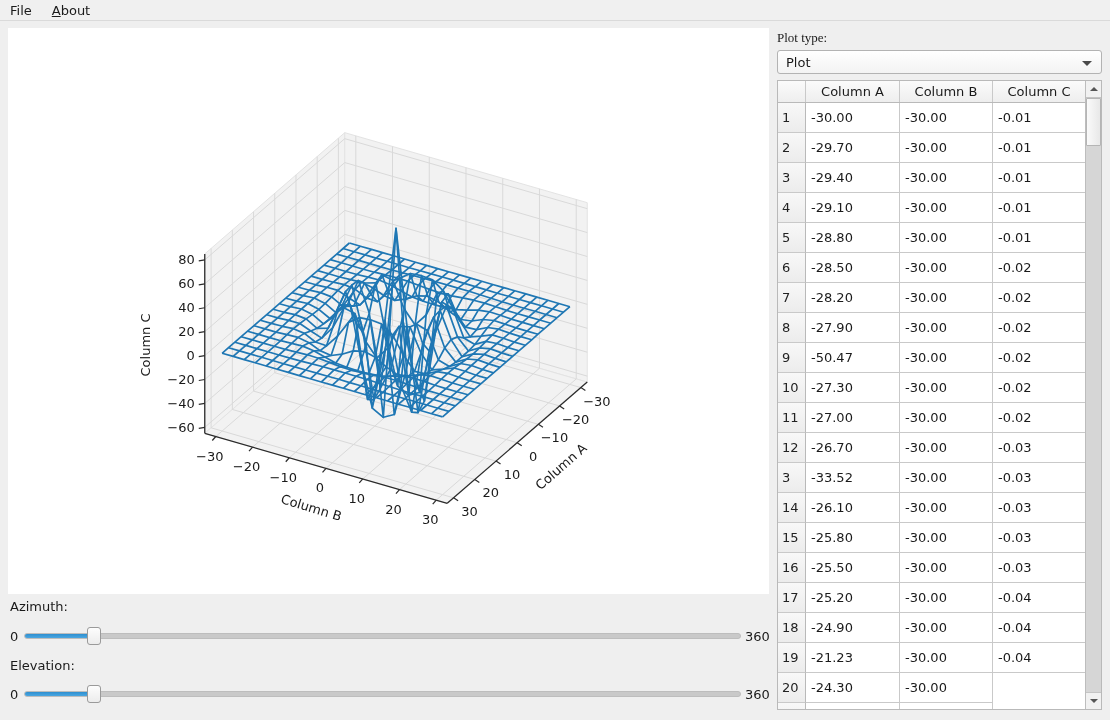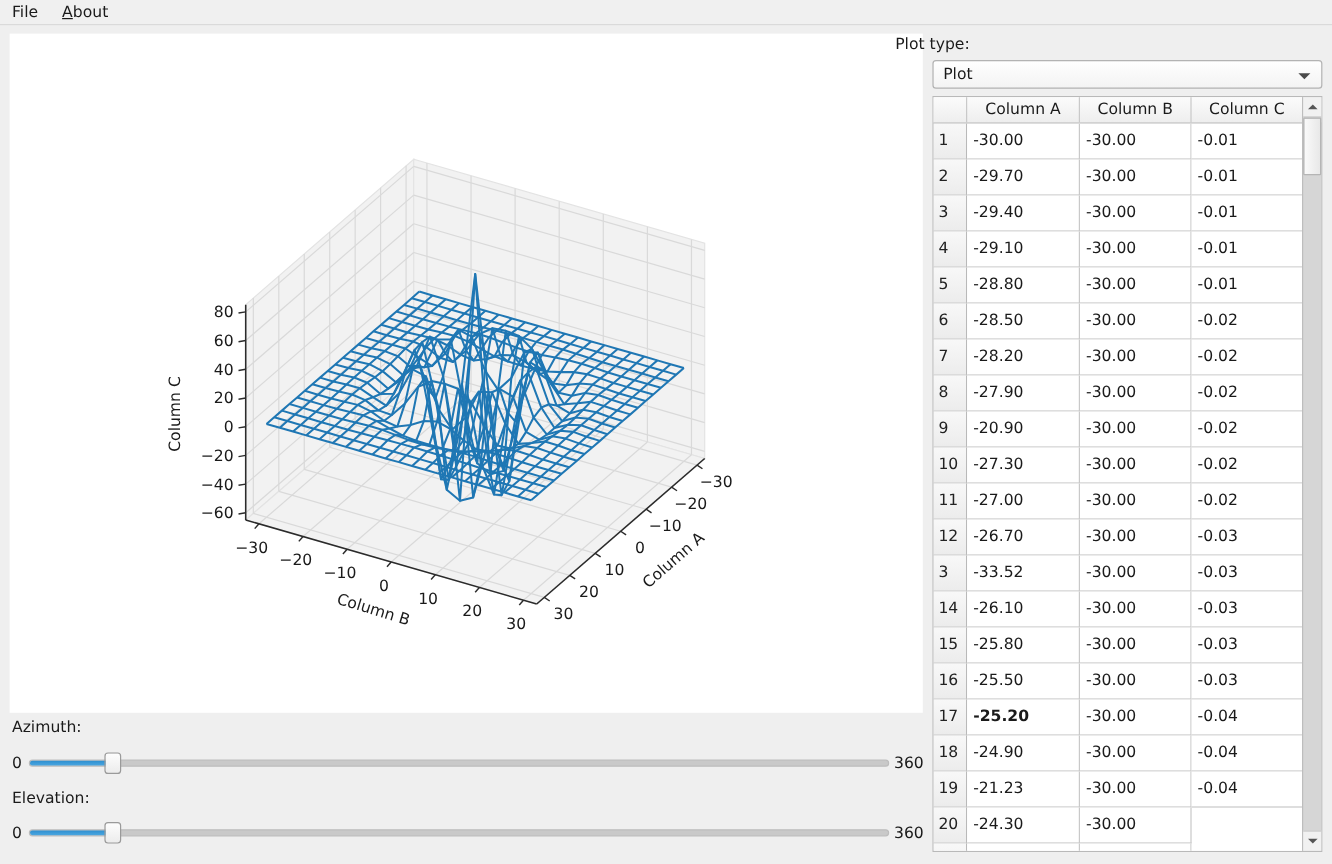--- a/index.html
+++ b/index.html
@@ -33,21 +33,21 @@
   .sl-fill{
     position:absolute;left:0;top:0;height:100%;
     background:linear-gradient(#2e8fd0,#4aa6e0);border-radius:3px 0 0 3px;
   }
   .sl-handle{
     position:absolute;top:-7px;width:14px;height:18px;
     background:linear-gradient(#fdfdfd,#ececec);
     border:1px solid #9a9a9a;border-radius:3px;box-sizing:border-box;
   }
   
-  .plot-type-label{position:absolute;left:746px;top:30px;}
+  .plot-type-label{position:absolute;left:777px;top:30px;font-family:Liberation Serif, serif;}
   .combobox{
     position:absolute;left:777px;top:50px;width:325px;height:24px;box-sizing:border-box;
     background:linear-gradient(#ffffff,#f3f3f3);
     border:1px solid #b3b3b3;border-radius:3px;
     display:flex;align-items:center;padding-left:8px;cursor:default;
   }
   .combo-arrow{
     position:absolute;right:9px;top:10px;width:0;height:0;
     border-left:5px solid transparent;border-right:5px solid transparent;
     border-top:5px solid #4a4a4a;
@@ -306,21 +306,21 @@
         <div class="td" style="width: 93px;">-0.02</div>
       </div>
       <div class="tr">
         <div class="td rownum" style="width: 28px;">8</div>
         <div class="td" style="width: 94px;">-27.90</div>
         <div class="td" style="width: 93px;">-30.00</div>
         <div class="td" style="width: 93px;">-0.02</div>
       </div>
       <div class="tr">
         <div class="td rownum" style="width: 28px;">9</div>
-        <div class="td" style="width: 94px;">-20.90</div>
+        <div class="td" style="width: 94px;">-50.47</div>
         <div class="td" style="width: 93px;">-30.00</div>
         <div class="td" style="width: 93px;">-0.02</div>
       </div>
       <div class="tr">
         <div class="td rownum" style="width: 28px;">10</div>
         <div class="td" style="width: 94px;">-27.30</div>
         <div class="td" style="width: 93px;">-30.00</div>
         <div class="td" style="width: 93px;">-0.02</div>
       </div>
       <div class="tr">
@@ -354,21 +354,21 @@
         <div class="td" style="width: 93px;">-0.03</div>
       </div>
       <div class="tr">
         <div class="td rownum" style="width: 28px;">16</div>
         <div class="td" style="width: 94px;">-25.50</div>
         <div class="td" style="width: 93px;">-30.00</div>
         <div class="td" style="width: 93px;">-0.03</div>
       </div>
       <div class="tr">
         <div class="td rownum" style="width: 28px;">17</div>
-        <div class="td" style="width: 94px; font-weight: bold;">-25.20</div>
+        <div class="td" style="width: 94px;">-25.20</div>
         <div class="td" style="width: 93px;">-30.00</div>
         <div class="td" style="width: 93px;">-0.04</div>
       </div>
       <div class="tr">
         <div class="td rownum" style="width: 28px;">18</div>
         <div class="td" style="width: 94px; text-align: right;">-24.90</div>
         <div class="td" style="width: 93px;">-30.00</div>
         <div class="td" style="width: 93px;">-0.04</div>
       </div>
       <div class="tr">

